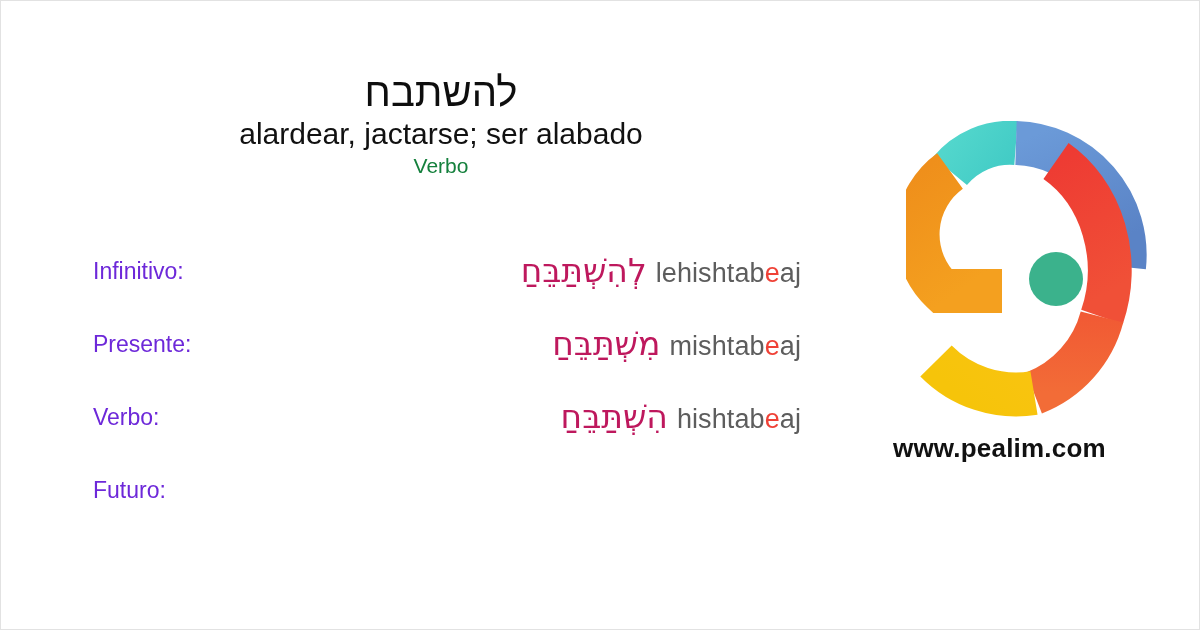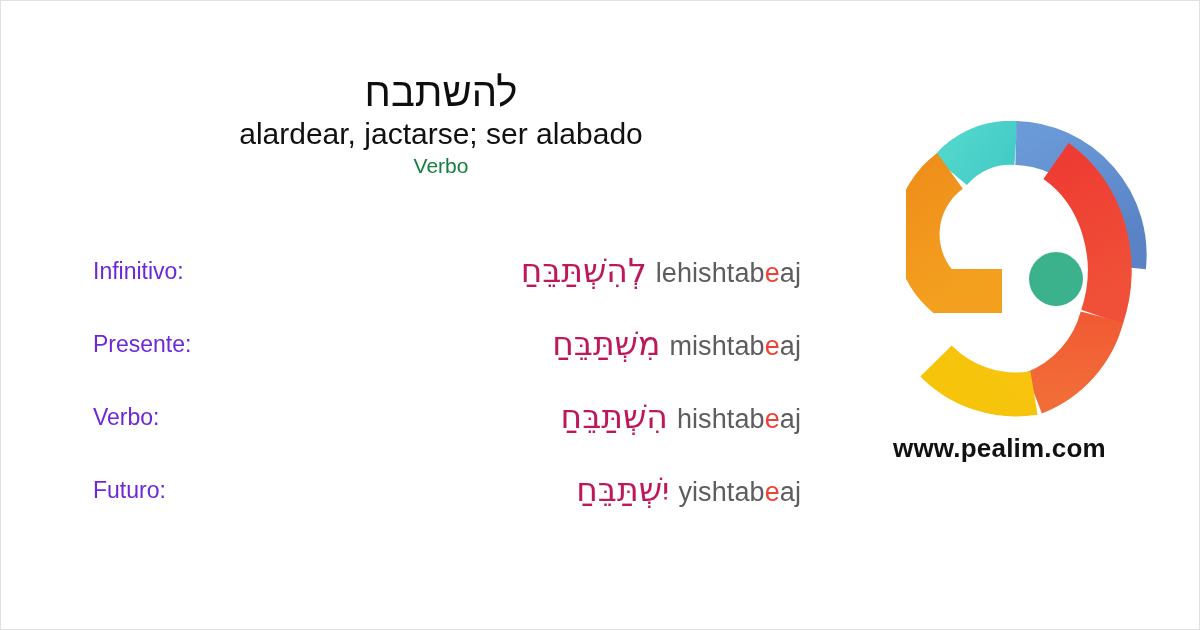--- a/index.html
+++ b/index.html
@@ -153,24 +153,20 @@
     <div class="row">
       <div class="row-label">Verbo:</div>
       <div class="row-values">
         <span class="row-hebrew">הִשְׁתַּבֵּחַ</span>
         <span class="row-translit"><span>hishtab</span><span class="hl">e</span><span>aj</span></span>
       </div>
     </div>
 
     <div class="row">
       <div class="row-label">Futuro:</div>
-      <div class="row-values">
-        <span class="row-hebrew">יִשְׁתַּבֵּחַ</span>
-        <span class="row-translit"><span>yishtab</span><span class="hl">e</span><span>aj</span></span>
-      </div>
     </div>
 
   </div>
 
   <div class="brand">
     <div class="logo-wrap">
       <svg viewBox="0 0 245 300" width="245" height="300" xmlns="http://www.w3.org/2000/svg" aria-hidden="true">
         <defs>
           <linearGradient id="gTeal" x1="0" y1="0" x2="1" y2="0.3">
             <stop offset="0%" stop-color="#52d6cc"></stop>

